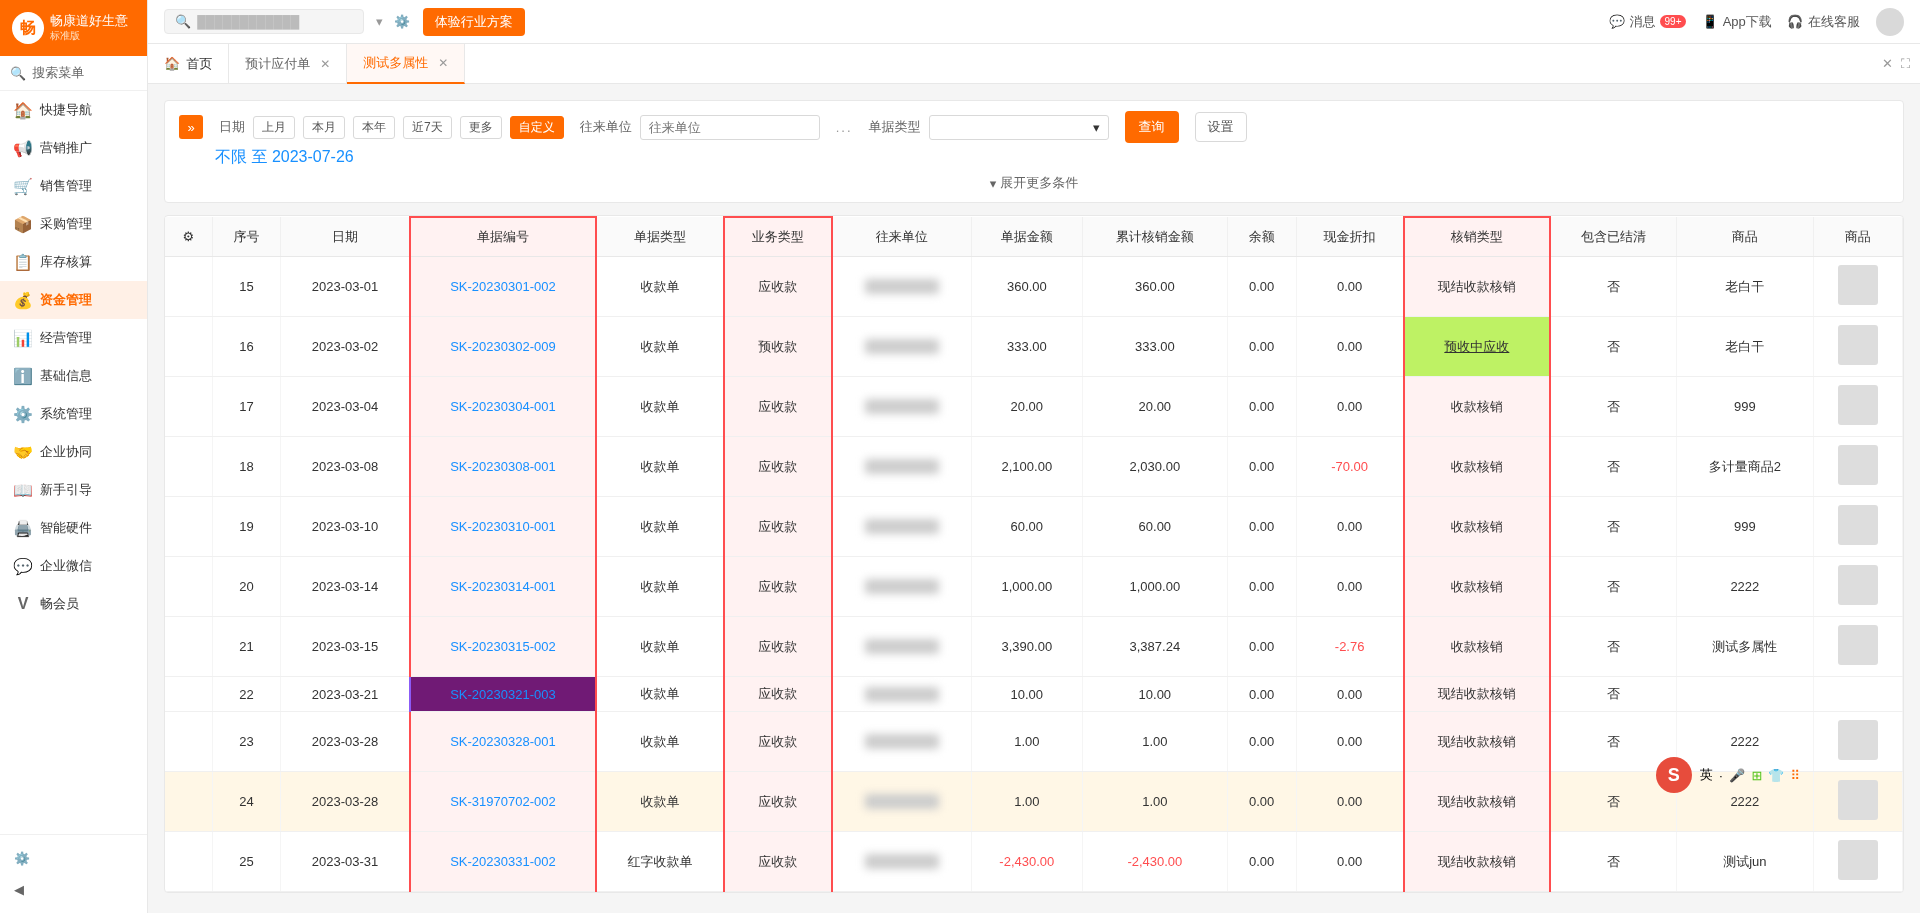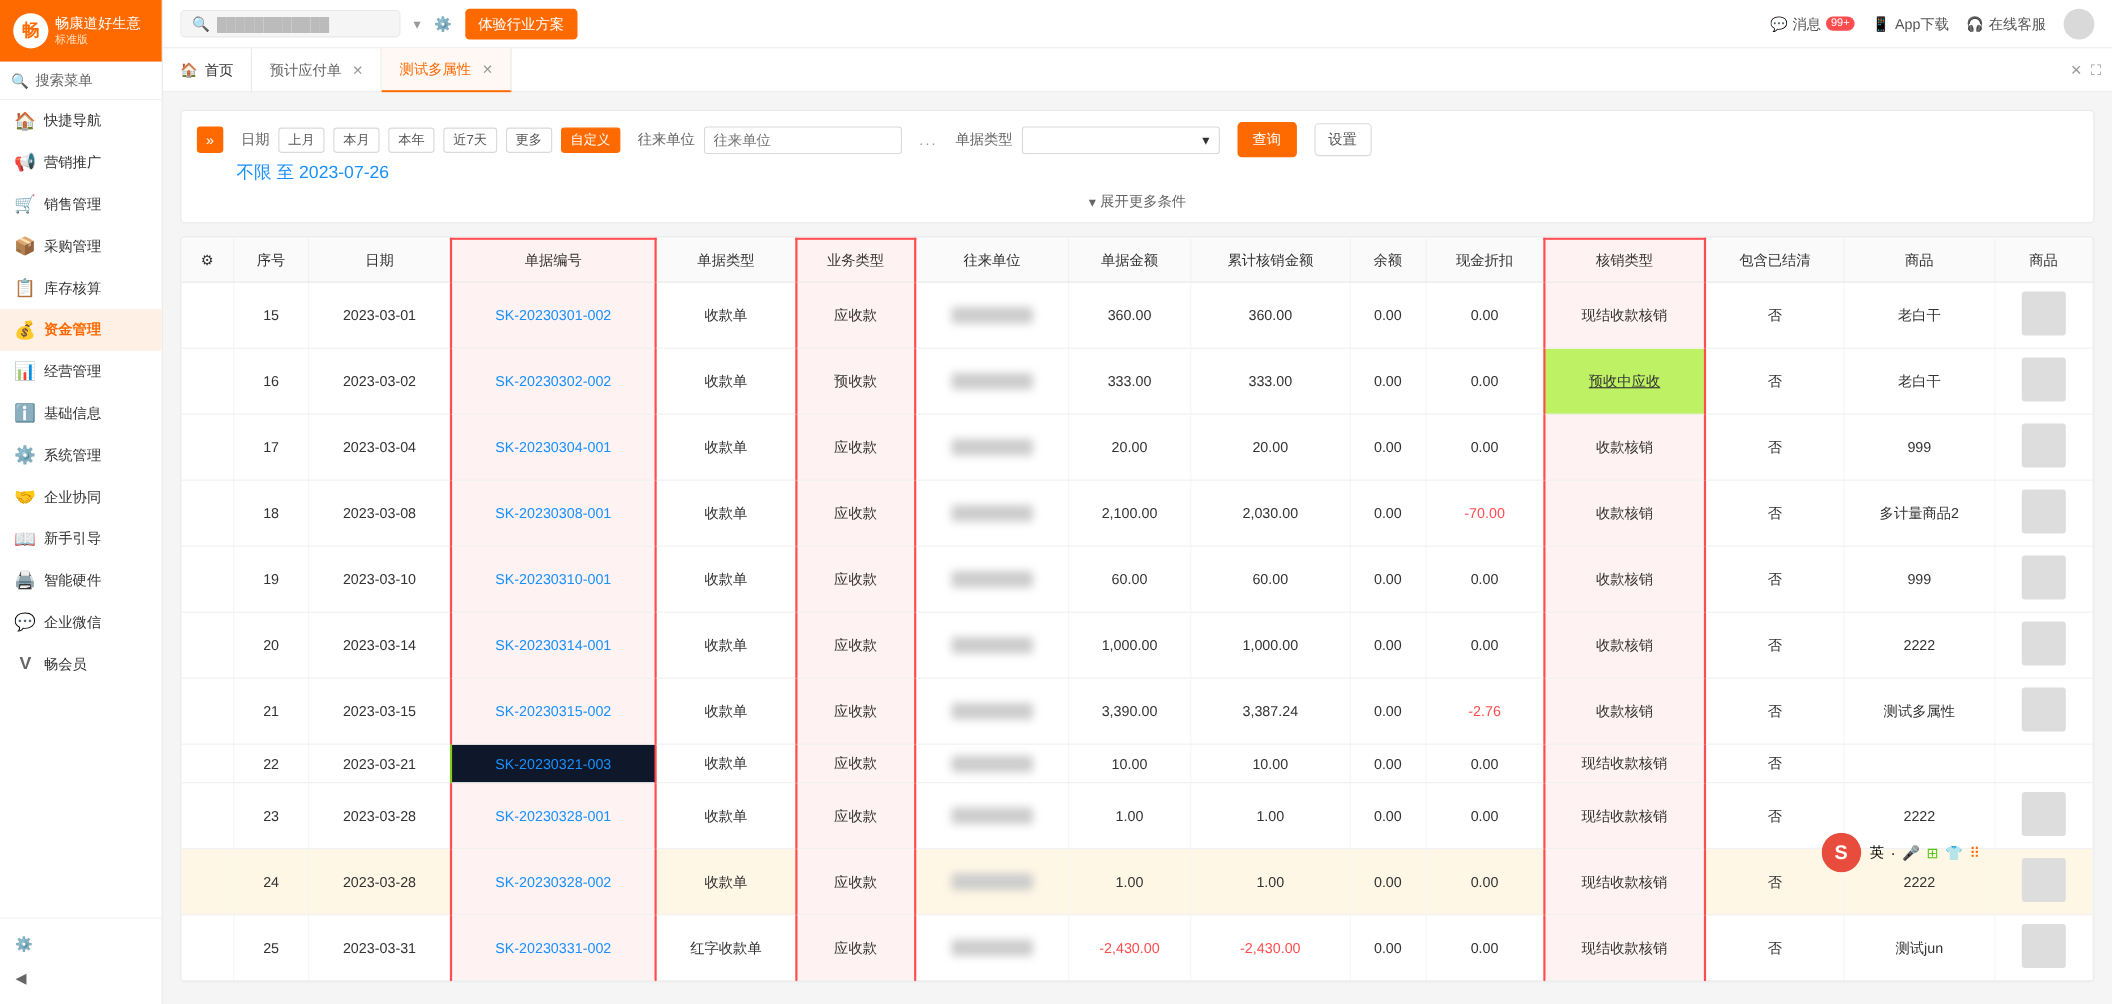--- a/index.html
+++ b/index.html
@@ -550,21 +550,21 @@
     <td>否</td>
     <td>老白干</td>
     <td>
       <div style="width:40px;height:40px;background:#ddd;border-radius:3px;display:inline-block;"></div>
     </td>
   </tr>
             <tr>
     <td></td>
     <td>16</td>
     <td>2023-03-02</td>
-    <td style="border-left:2px solid #ff4d4f;border-right:2px solid #ff4d4f;background:#fff2f2;"><span class="link-text">SK-20230302-002</span></td>
+    <td style="border-left:2px solid #ff4d4f;border-right:2px solid #ff4d4f;background:#fff2f2;"><span class="link-text">SK-20230302-009</span></td>
     <td>收款单</td>
     <td style="border-left:2px solid #ff4d4f;border-right:2px solid #ff4d4f;background:#fff2f2;">预收款</td>
     <td><span class="blurred">████████</span></td>
     <td style="">333.00</td>
     <td style="">333.00</td>
     <td>0.00</td>
     <td style="">0.00</td>
     <td style="border-left:2px solid #ff4d4f;border-right:2px solid #ff4d4f;background:#bef264;text-decoration:underline;">预收中应收</td>
     <td>否</td>
     <td>老白干</td>
@@ -664,21 +664,21 @@
     <td>否</td>
     <td>测试多属性</td>
     <td>
       <div style="width:40px;height:40px;background:#ddd;border-radius:3px;display:inline-block;"></div>
     </td>
   </tr>
             <tr>
     <td></td>
     <td>22</td>
     <td>2023-03-21</td>
-    <td style="border-left:2px solid #84cc16;border-right:2px solid #ff4d4f;background:#0f172a;"><span class="link-text">SK-20230321-003</span></td>
+    <td style="border-left:2px solid #8b5cf6;border-right:2px solid #ff4d4f;background:#701a75;"><span class="link-text">SK-20230321-003</span></td>
     <td>收款单</td>
     <td style="border-left:2px solid #ff4d4f;border-right:2px solid #ff4d4f;background:#fff2f2;">应收款</td>
     <td><span class="blurred">████████</span></td>
     <td style="">10.00</td>
     <td style="">10.00</td>
     <td>0.00</td>
     <td style="">0.00</td>
     <td style="border-left:2px solid #ff4d4f;border-right:2px solid #ff4d4f;background:#fff2f2;">现结收款核销</td>
     <td>否</td>
     <td></td>
@@ -702,21 +702,21 @@
     <td>否</td>
     <td>2222</td>
     <td>
       <div style="width:40px;height:40px;background:#ddd;border-radius:3px;display:inline-block;"></div>
     </td>
   </tr>
             <tr class="highlighted">
     <td></td>
     <td>24</td>
     <td>2023-03-28</td>
-    <td style="border-left:2px solid #ff4d4f;border-right:2px solid #ff4d4f;background:#fff2f2;"><span class="link-text">SK-20230328-002</span></td>
+    <td style="border-left:2px solid #ff4d4f;border-right:2px solid #ff4d4f;background:#fff2f2;"><span class="link-text">SK-31970702-002</span></td>
     <td>收款单</td>
     <td style="border-left:2px solid #ff4d4f;border-right:2px solid #ff4d4f;background:#fff2f2;">应收款</td>
     <td><span class="blurred">████████</span></td>
     <td style="">1.00</td>
     <td style="">1.00</td>
     <td>0.00</td>
     <td style="">0.00</td>
     <td style="border-left:2px solid #ff4d4f;border-right:2px solid #ff4d4f;background:#fff2f2;">现结收款核销</td>
     <td>否</td>
     <td>2222</td>

